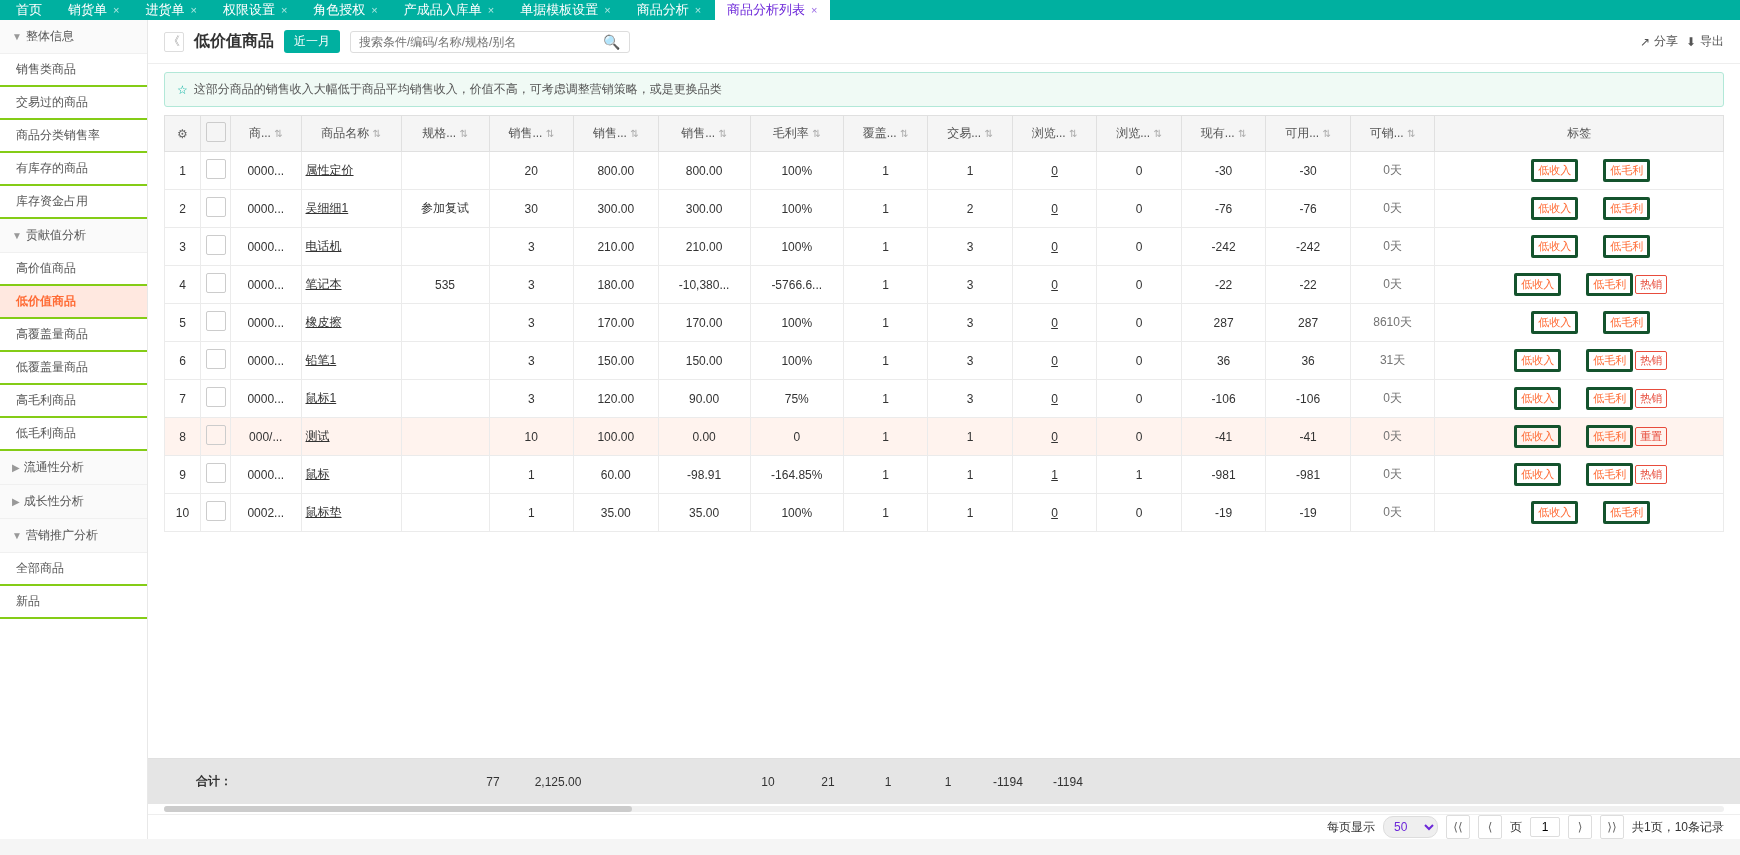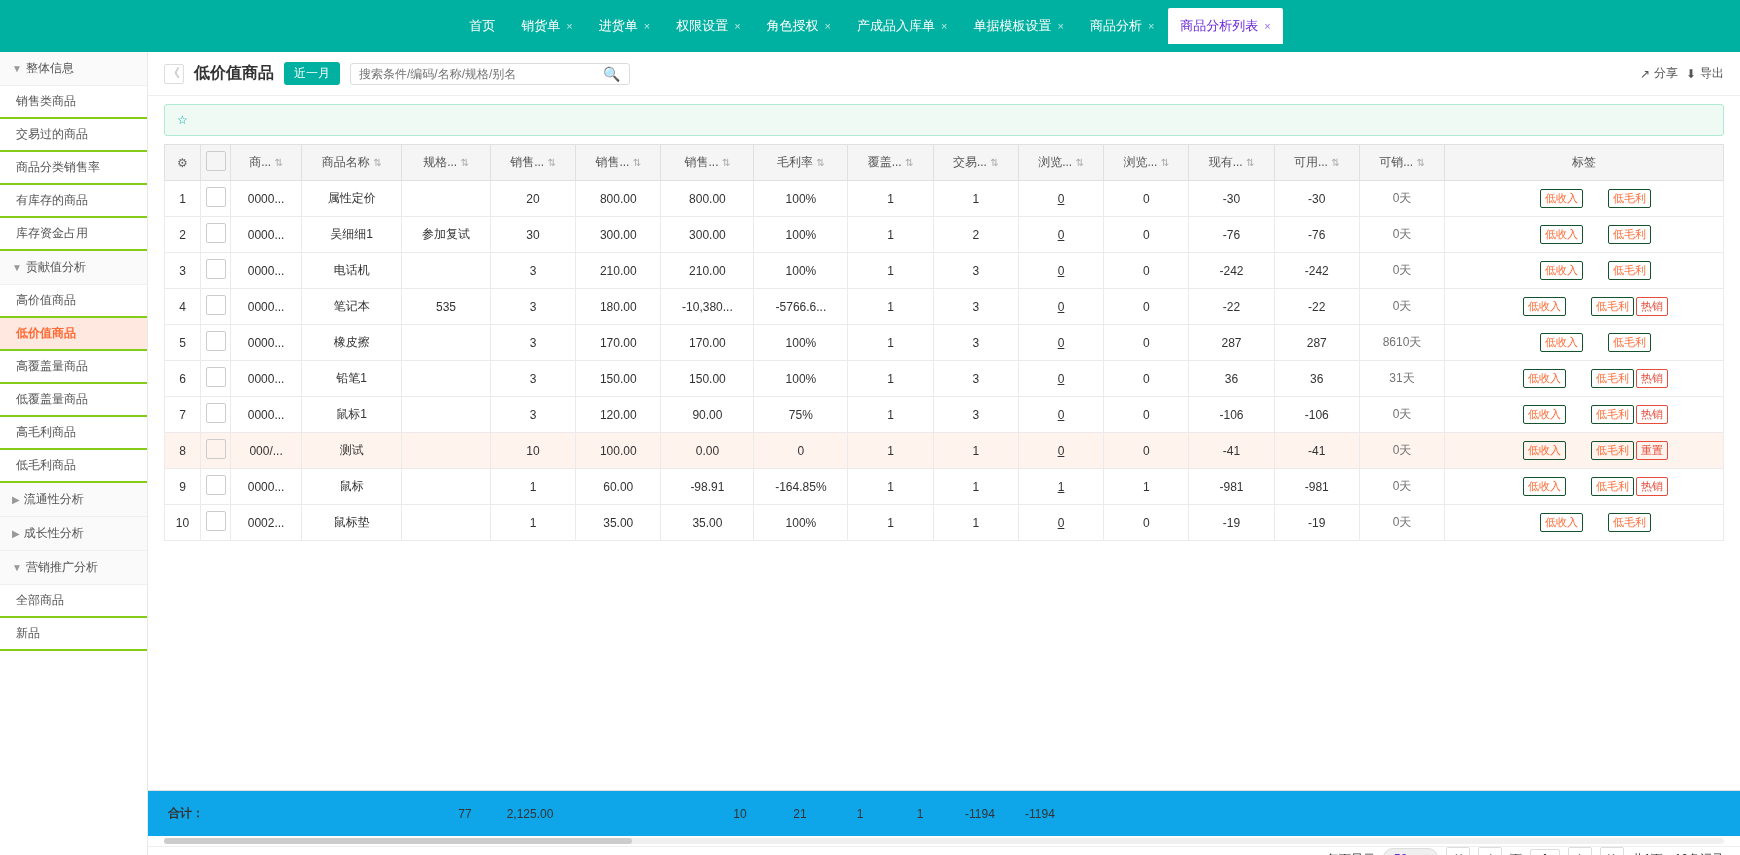--- a/index.html
+++ b/index.html
@@ -3,24 +3,23 @@
   <meta charset="utf-8">
   <style>
     * { margin: 0; padding: 0; box-sizing: border-box; }
     body { font-family: 'Microsoft YaHei', Arial, sans-serif; font-size: 12px; background: #f5f5f5; color: #333; width: 1740px; min-height: 855px; overflow-x: hidden; }
 
     
     .top-nav {
       display: flex;
       align-items: center;
       background: #00b0a0;
-      height: 52px;
+      height: 20px;
       padding: 0 4px;
       gap: 2px;
-      justify-content: center;
     }
     .nav-item {
       padding: 0 12px;
       height: 36px;
       display: flex;
       align-items: center;
       color: #fff;
       cursor: pointer;
       font-size: 13px;
       white-space: nowrap;
@@ -179,38 +178,38 @@
     thead th .sort-icon { color: #aaa; font-size: 10px; }
     tbody tr { border-bottom: 1px solid #f0f0f0; }
     tbody tr.highlighted { background: #fff3ee; }
     tbody td {
       border: 1px solid #ebebeb;
       padding: 6px 4px;
       text-align: center;
       color: #333;
       white-space: nowrap;
     }
-    tbody td.left { text-align: center; }
+    tbody td.left { text-align: left; text-decoration: underline; }
     .tag {
       display: inline-block;
       padding: 1px 4px;
       border-radius: 2px;
       font-size: 11px;
       margin: 1px;
     }
-    .tag-orange { color: #ff6b35; border: 1px solid #14532d; margin-left: 24px; }
+    .tag-orange { color: #ff6b35; border: 3px solid #14532d; margin-left: 24px; }
     .tag-red { color: #e74c3c; border: 1px solid #e74c3c; }
     .underline-link { text-decoration: underline; color: #333; cursor: pointer; }
     .text-orange { color: #737373; }
 
     
     .footer {
       border-top: 1px solid #e0e0e0;
-      padding: 8px 4px;
-      background: #0ea5e9;
+      padding: 8px 32px;
+      background: #e5e5e5;
       flex-shrink: 0;
     }
     .footer-total {
       display: flex;
       align-items: center;
       font-size: 12px;
       gap: 0;
     }
     .footer-label {
       padding: 6px 16px;
@@ -411,20 +410,21 @@
         </div>
         <div class="action-btn">
           <span>⬇</span>
           <span>导出</span>
         </div>
       </div>
     </div>
 
     <div class="info-banner">
       <span class="info-icon">☆</span>
+      <span>这部分商品的销售收入大幅低于商品平均销售收入，价值不高，可考虑调整营销策略，或是更换品类</span>
     </div>
 
     <div class="table-container">
       <table>
         <thead>
           <tr>
             <th style="width:36px">
               <span class="settings-icon">⚙</span>
             </th>
             <th style="width:30px">

